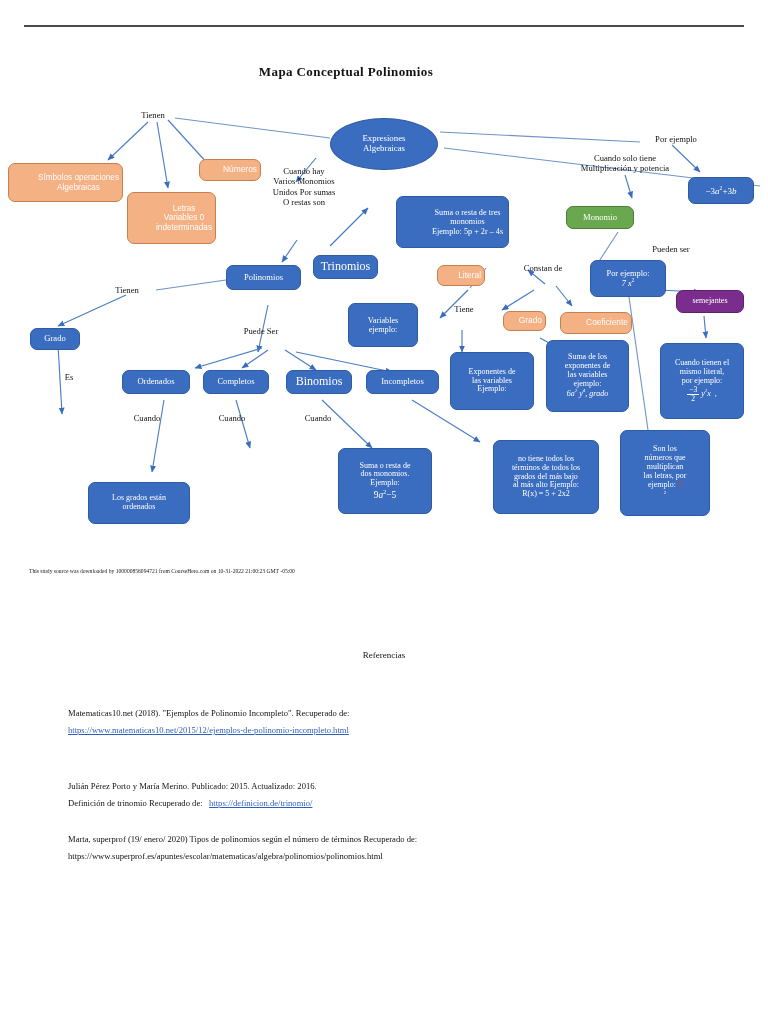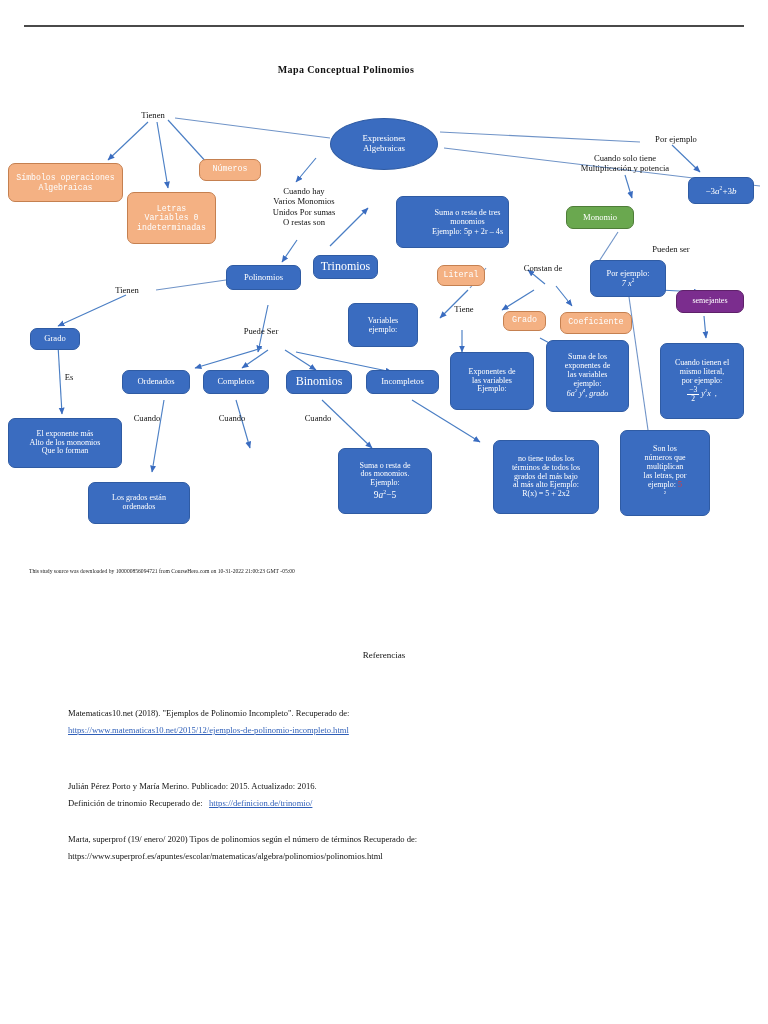--- a/index.html
+++ b/index.html
@@ -7,33 +7,33 @@
     width:768px;height:1024px;background:#ffffff;
     font-family:"Liberation Serif", serif;
     position:relative;overflow:hidden;
   }
   #page{position:relative;width:768px;height:1024px;}
 
   .rule{position:absolute;left:24px;top:25px;width:720px;height:0;
         border-top:2px solid #4a4a4a;}
 
   .title{position:absolute;left:0;top:64px;width:692px;text-align:center;
-         font-size:10px;font-weight:bold;color:#121212;letter-spacing:.4px;}
+         font-size:13px;font-weight:bold;color:#121212;letter-spacing:.4px;}
 
   .map{position:absolute;left:0;top:0;width:768px;height:560px;}
   svg.links{position:absolute;left:0;top:0;width:768px;height:560px;
             pointer-events:none;}
 
   .node{position:absolute;box-sizing:border-box;display:flex;
         align-items:center;justify-content:center;text-align:center;
         border-radius:7px;line-height:1.12;}
   .blue{background:#3a6cc0;color:#ffffff;border:1px solid #2f5ba3;
         font-family:"Liberation Serif",serif;}
   .orange{background:#f4b183;color:#fdfdfd;border:1px solid #c58050;
-          font-family:Liberation Mono, monospace;}
+          font-family:Liberation Sans, sans-serif;justify-content:flex-end;}
   .green{background:#6aa84f;color:#ffffff;border:1px solid #4e7d38;}
   .purple{background:#7b2d8e;color:#ffffff;border:1px solid #5e2169;}
   .ellipse{background:#3a6cc0;color:#ffffff;border-radius:50%;
            border:1px solid #2f5ba3;}
 
   .lbl{position:absolute;color:#111111;font-size:8.6px;text-align:center;
        line-height:1.22;font-family:"Liberation Serif",serif;white-space:pre-line;}
 
   .ntxt{display:block;padding:1px 3px;white-space:pre-line;}
   sup{font-size:.62em;vertical-align:super;}
@@ -113,21 +113,21 @@
 
     <div class="node ellipse" style="left:330px;top:118px;width:108px;height:52px;font-size:8.8px;">
       <span class="ntxt">Expresiones
 Algebraicas</span>
     </div>
 
     <div class="lbl" style="left:118px;top:110px;width:70px;">Tienen</div>
     <div class="lbl" style="left:636px;top:134px;width:80px;">Por ejemplo</div>
     <div class="lbl" style="left:540px;top:153px;width:170px;">Cuando solo tiene
 Multiplicación y potencia</div>
-    <div class="lbl" style="left:258px;top:186px;width:92px;">Cuando hay
+    <div class="lbl" style="left:258px;top:166px;width:92px;">Cuando hay
 Varios Monomios
 Unidos Por sumas
 O restas son</div>
     <div class="lbl" style="left:638px;top:244px;width:66px;">Pueden ser</div>
     <div class="lbl" style="left:508px;top:263px;width:70px;">Constan de</div>
     <div class="lbl" style="left:442px;top:304px;width:44px;">Tiene</div>
     <div class="lbl" style="left:100px;top:285px;width:54px;">Tienen</div>
     <div class="lbl" style="left:230px;top:326px;width:62px;">Puede Ser</div>
     <div class="lbl" style="left:54px;top:372px;width:30px;">Es</div>
     <div class="lbl" style="left:122px;top:413px;width:50px;">Cuando</div>
@@ -211,25 +211,20 @@
     <div class="node blue" style="left:203px;top:370px;width:66px;height:24px;font-size:8.6px;">
       <span class="ntxt">Completos</span>
     </div>
     <div class="node blue" style="left:286px;top:370px;width:66px;height:24px;font-size:12px;">
       <span class="ntxt">Binomios</span>
     </div>
     <div class="node blue" style="left:366px;top:370px;width:73px;height:24px;font-size:8.6px;">
       <span class="ntxt">Incompletos</span>
     </div>
 
-    <div class="node blue" style="left:8px;top:418px;width:114px;height:50px;font-size:8px;">
-      <span class="ntxt">El exponente más
-Alto de los monomios
-Que lo forman</span>
-    </div>
     <div class="node blue" style="left:88px;top:482px;width:102px;height:42px;font-size:8px;">
       <span class="ntxt">Los grados están
 ordenados</span>
     </div>
     <div class="node blue" style="left:338px;top:448px;width:94px;height:66px;font-size:8px;">
       <span class="ntxt">Suma o resta de<br>dos monomios.<br>Ejemplo:<br><span style="font-size:1.18em;">9<span class="ital">a</span><sup>2</sup>−5</span></span>
     </div>
     <div class="node blue" style="left:449px;top:440px;width:106px;height:74px;font-size:8px;margin-left:44px;">
       <span class="ntxt">no tiene todos los
 términos de todos los

